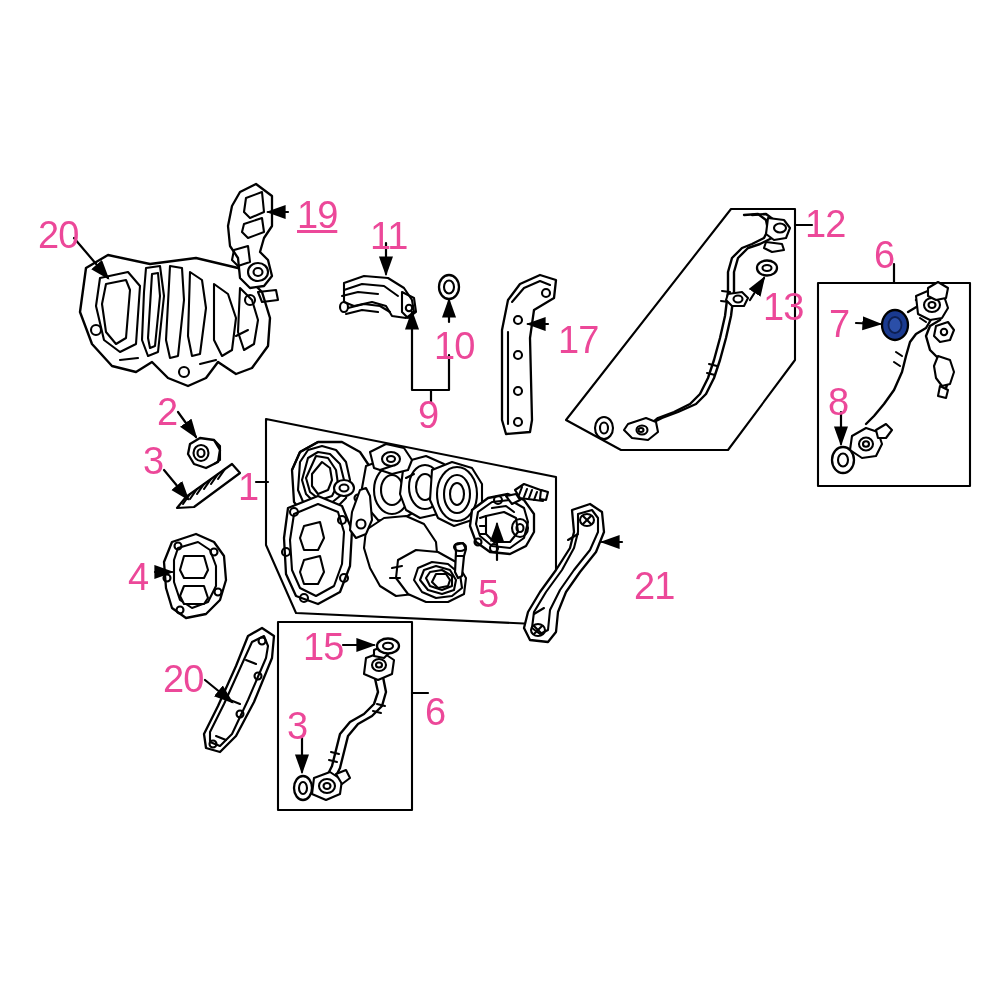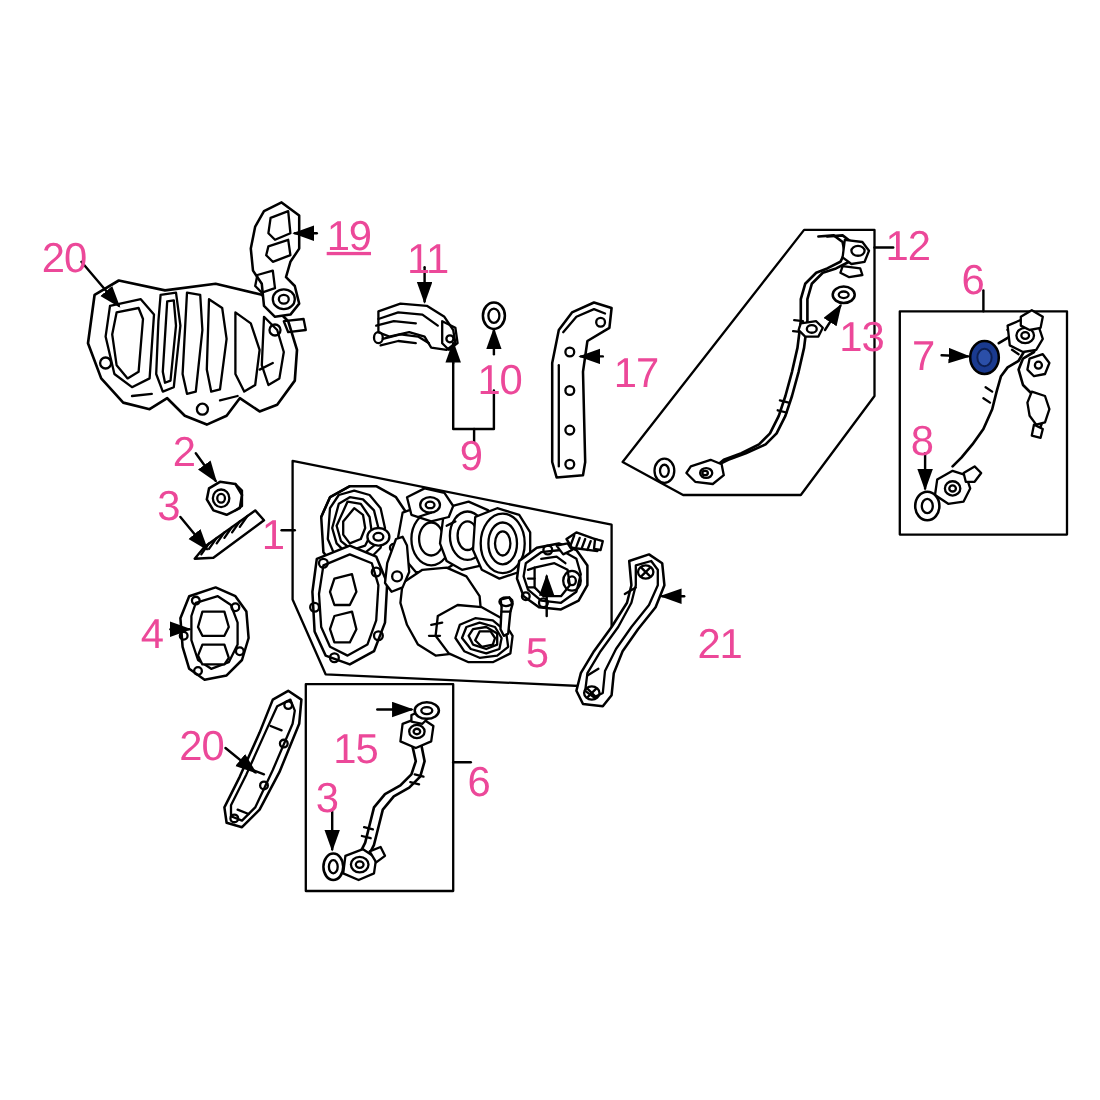--- a/index.html
+++ b/index.html
@@ -427,21 +427,21 @@
 <div class="callout" style="left:478px;top:575px;">5</div>
 <div class="callout" style="left:874px;top:236px;">6</div>
 <div class="callout" style="left:829px;top:305px;">7</div>
 <div class="callout" style="left:828px;top:383px;">8</div>
 <div class="callout" style="left:418px;top:396px;">9</div>
 <div class="callout" style="left:434px;top:327px;">10</div>
 <div class="callout" style="left:370px;top:217px;text-align:right;">11</div>
 <div class="callout" style="left:805px;top:205px;">12</div>
 <div class="callout" style="left:727px;top:288px;margin-left:36px;">13</div>
 <div class="callout" style="left:425px;top:693px;">6</div>
-<div class="callout" style="left:303px;top:628px;margin-top:35px;">15</div>
+<div class="callout" style="left:303px;top:628px;">15</div>
 <div class="callout" style="left:287px;top:707px;">3</div>
 <div class="callout" style="left:558px;top:305px;margin-top:16px;">17</div>
 <div class="callout" style="left:163px;top:660px;">20</div>
 <div class="callout" style="left:297px;top:196px;text-decoration:underline;">19</div>
 <div class="callout" style="left:38px;top:216px;">20</div>
 <div class="callout" style="left:634px;top:527px;margin-top:40px;">21</div>
 
 </div>
 
 </body></html>

